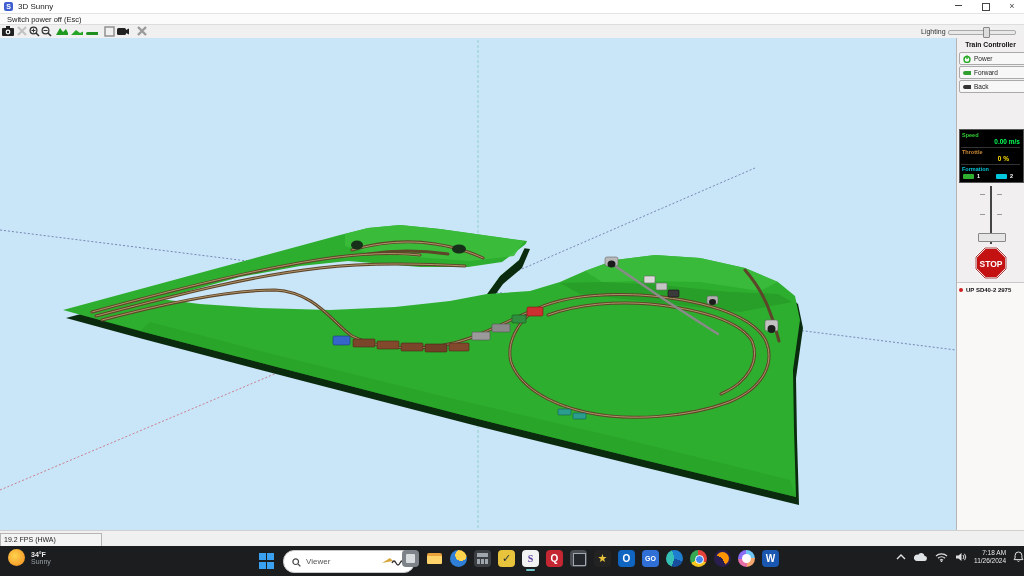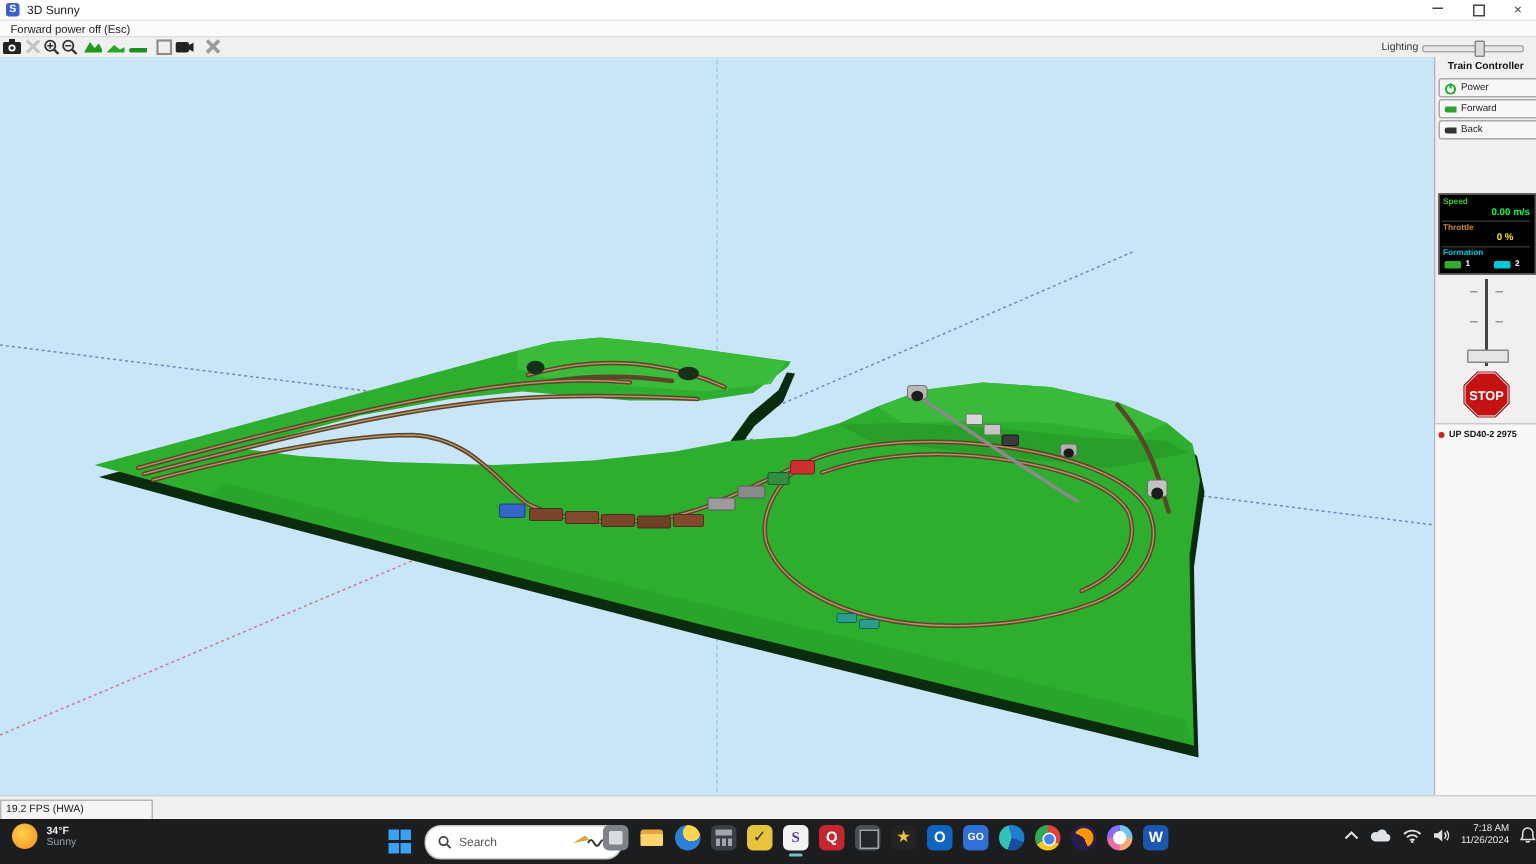--- a/index.html
+++ b/index.html
@@ -87,21 +87,21 @@
 
   <div class="abs" id="titlebar">
     <div class="abs" id="app-logo">S</div>
     <div class="abs" id="title-text">3D Sunny</div>
     <div class="abs winbtn" id="btn-min" style="left:946px;"><span></span></div>
     <div class="abs winbtn" id="btn-max" style="left:974px;"><span></span></div>
     <div class="abs winbtn" id="btn-close" style="left:1000px;">×</div>
   </div>
 
   <div class="abs" id="menubar">
-    <div class="abs" id="menu-item">Forward power off (Esc)</div>
+    <div class="abs" id="menu-item">Switch power off (Esc)</div>
   </div>
 
   <div class="abs" id="toolbar">
     <div class="abs tbtn" style="left:2px">
       <svg width="12" height="10">
           <rect x="0" y="2" width="12" height="8" rx="1" fill="#222"></rect>
           <rect x="4" y="0" width="4" height="3" fill="#222"></rect>
           <circle cx="6" cy="6" r="2.4" fill="#fff"></circle>
           <circle cx="6" cy="6" r="1.2" fill="#222"></circle>
         </svg>
@@ -336,21 +336,21 @@
         <i></i>
       </div>
 
     <div class="abs" id="search-pill">
       <span>
         <svg width="9" height="9">
             <circle cx="3.7" cy="3.7" r="2.8" fill="none" stroke="#444" stroke-width="1.2"></circle>
             <line x1="6" y1="6" x2="8.4" y2="8.4" stroke="#444" stroke-width="1.2"></line>
           </svg>
       </span>
-      <span id="search-text">Search</span>
+      <span id="search-text">Viewer</span>
       <span>
         <svg width="26" height="12">
             <path d="M2,8 L10,3 L13,6 Z" fill="#d9a63c"></path>
             <path d="M12,8 q2,-4 4,0 q2,4 4,0 q2,-4 4,0" fill="none" stroke="#333" stroke-width="1.3"></path>
           </svg>
       </span>
     </div>
 
     <div class="abs task-icons">
       <div class="ticon" style="background:#7d8388;">

